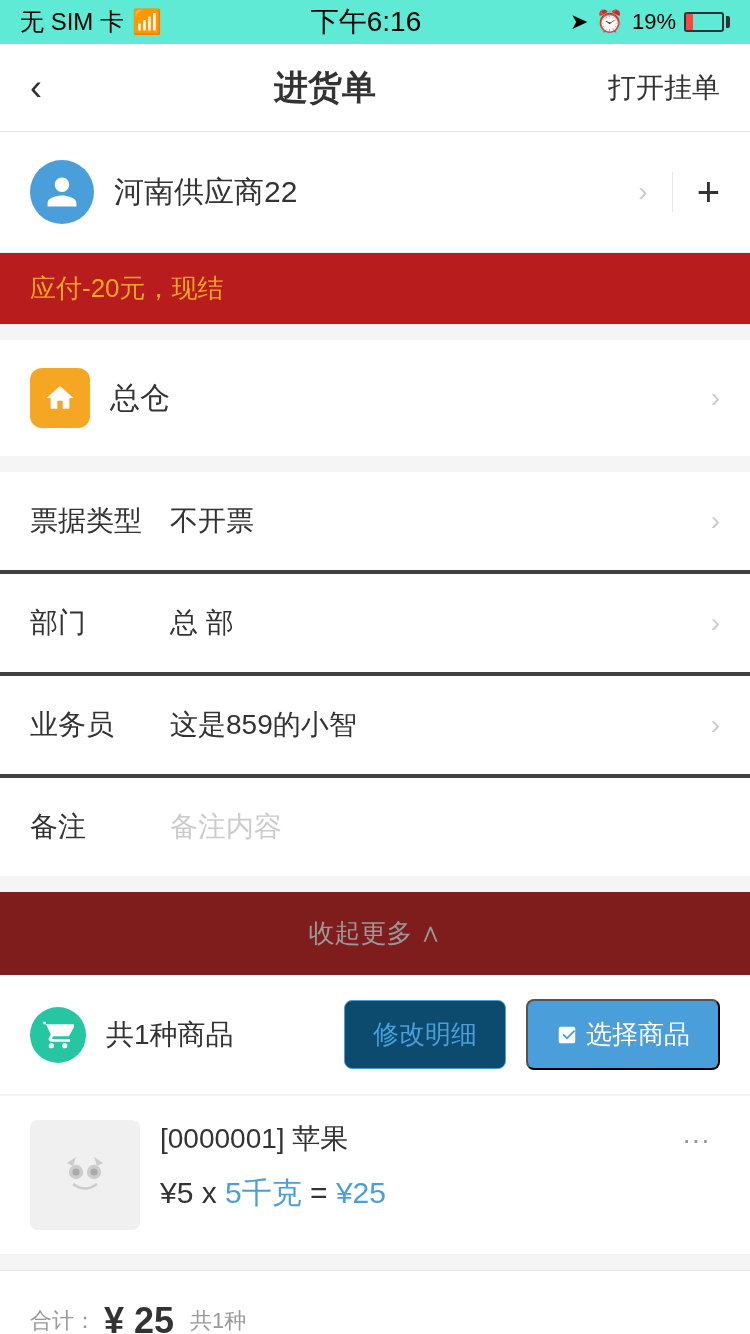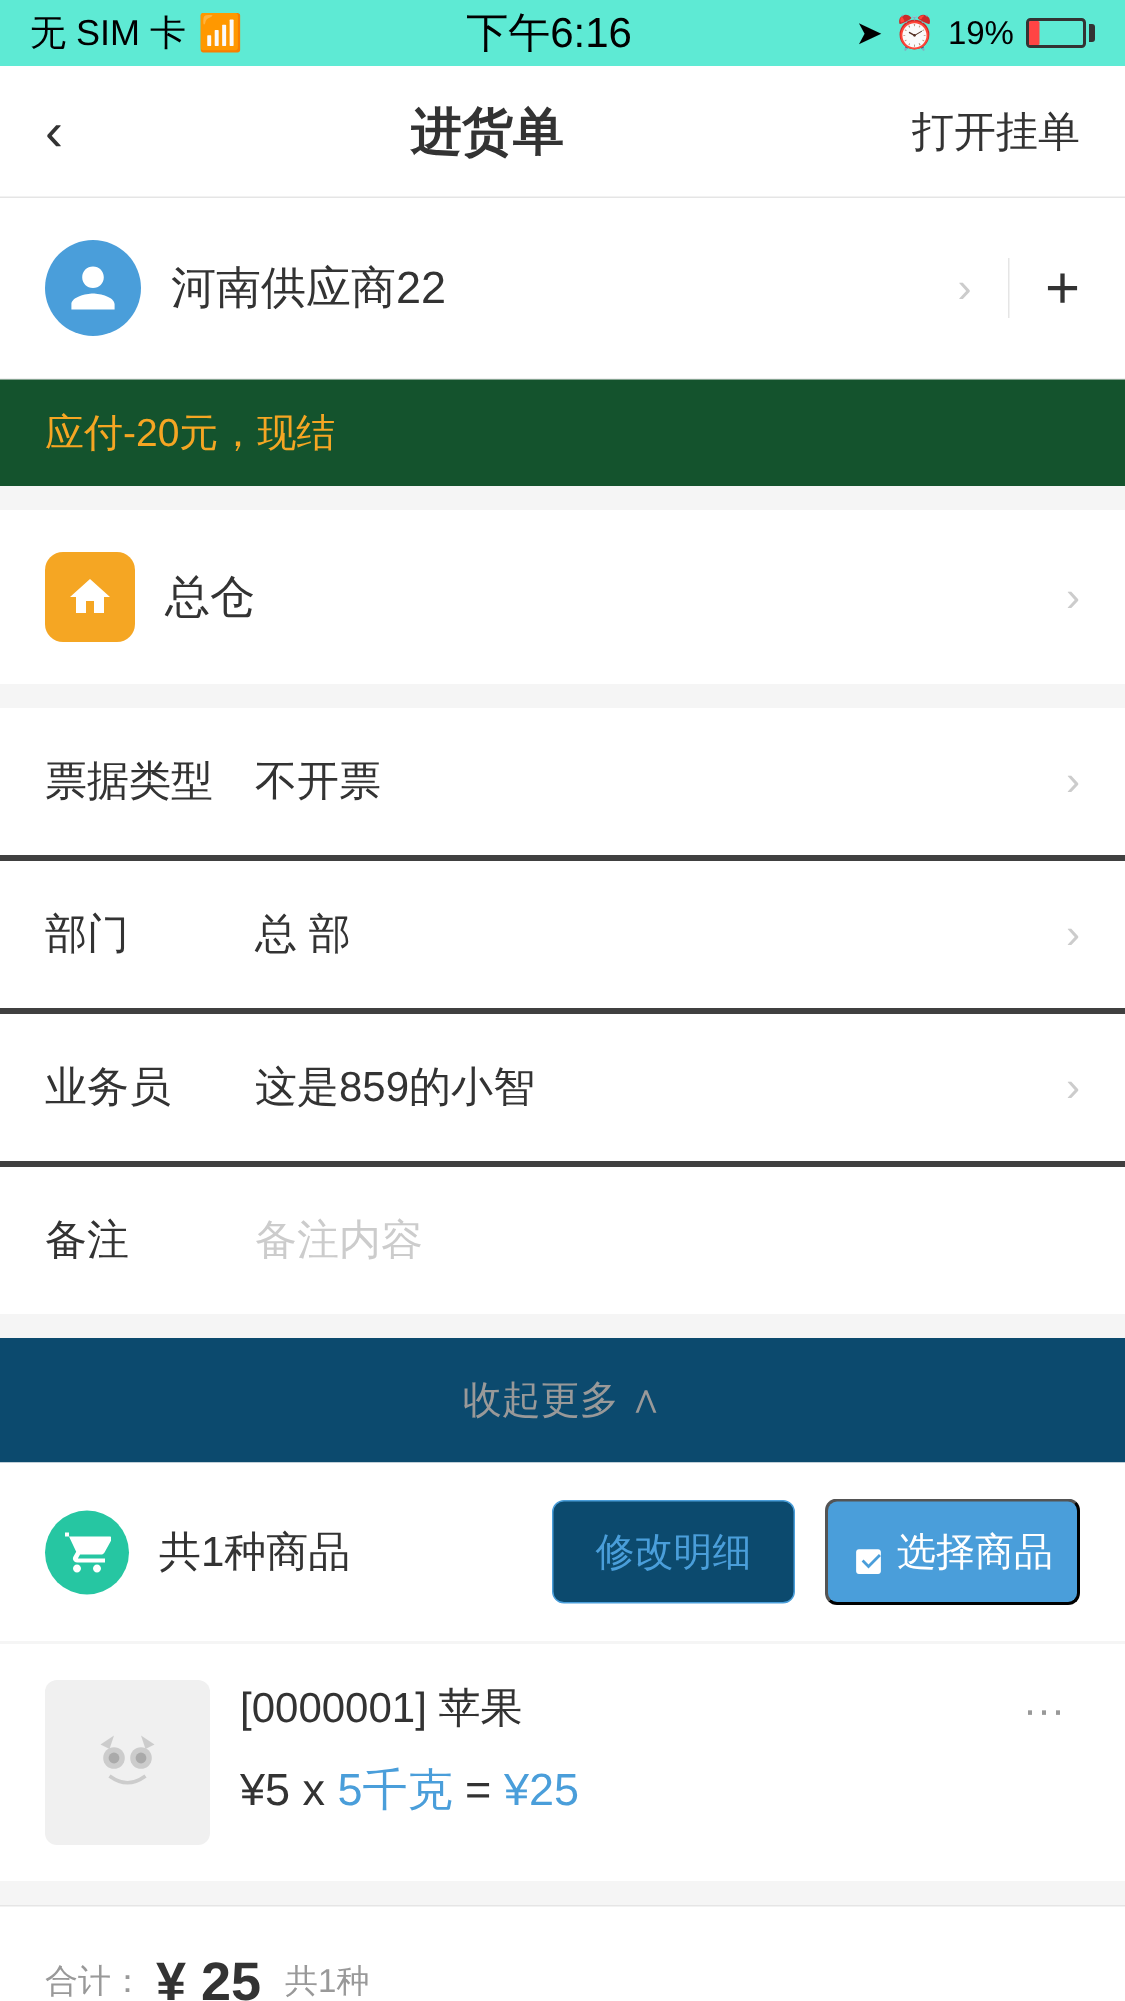--- a/index.html
+++ b/index.html
@@ -106,21 +106,21 @@
       width: 1px; height: 40px; background: #e5e5e5; margin: 0 24px;
     }
     .add-btn {
       font-size: 40px;
       color: #333;
       cursor: pointer;
     }
 
     
     .notice-banner {
-      background: #14532d;
+      background: #b91c1c;
       padding: 18px 30px;
       font-size: 26px;
       color: #f5a623;
     }
 
     
     .warehouse-row {
       display: flex;
       align-items: center;
       padding: 28px 30px;
@@ -161,21 +161,21 @@
     }
     .form-placeholder {
       flex: 1;
       font-size: 28px;
       color: #ccc;
       padding-left: 20px;
     }
 
     
     .collapse-row {
-      background: #0c4a6e;
+      background: #7f1d1d;
       display: flex;
       align-items: center;
       justify-content: center;
       padding: 24px;
       font-size: 26px;
       color: #999;
       cursor: pointer;
       gap: 8px;
     }
 
@@ -203,25 +203,25 @@
       color: #4a9eda;
       background: #0c4a6e;
       padding: 16px 28px;
       border-radius: 8px;
       font-size: 26px;
       cursor: pointer;
     }
     .btn-solid {
       background: #4a9eda;
       color: #fff;
-      padding: 16px 16px;
+      padding: 16px 28px;
       border-radius: 8px;
       font-size: 26px;
       cursor: pointer;
-      display: flex; align-items: flex-end; gap: 8px;
+      display: flex; align-items: center; gap: 8px;
     }
 
     
     .product-item {
       background: #fff;
       display: flex;
       align-items: flex-start;
       padding: 24px 30px;
       gap: 20px;
       margin-top: 2px;

